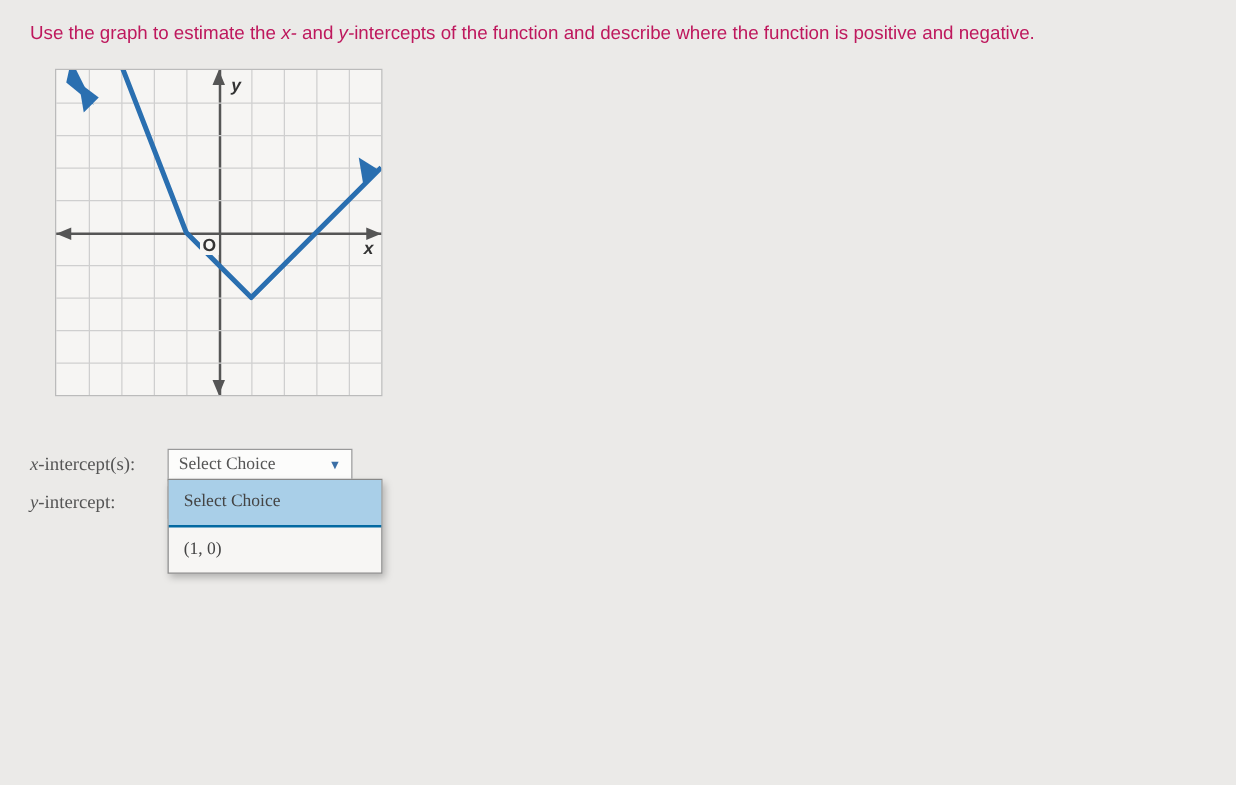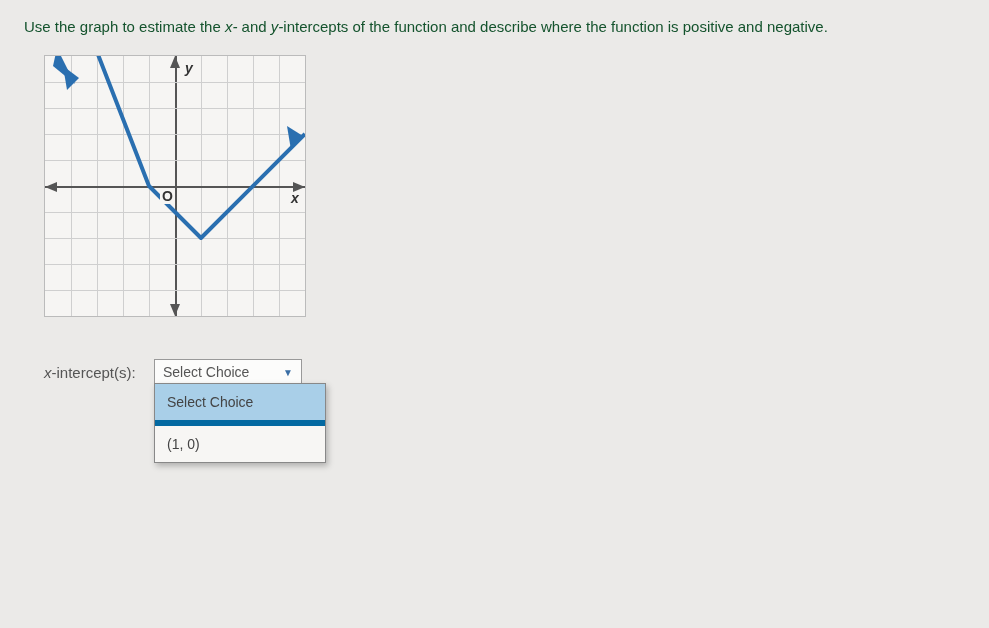--- a/index.html
+++ b/index.html
@@ -8,21 +8,21 @@
     font-family: Arial, Helvetica, sans-serif;
     background: #ebeae8;
     color: #3a3a3a;
     width: 989px;
     height: 628px;
     box-sizing: border-box;
     position: relative;
   }
   .question {
     font-size: 15px;
-    color: #14532d;
+    color: #be185d;
     margin-bottom: 20px;
   }
   .question .ital { font-style: italic; }
   .graph-wrap {
     width: 260px;
     height: 260px;
     background: #f6f5f3;
     border: 1px solid #bbb;
     position: relative;
     margin-left: 20px;
@@ -47,24 +47,24 @@
     top: 132px;
     background: #f6f5f3;
     padding: 0 2px;
   }
   svg.plot {
     position: absolute;
     left: 0; top: 0;
     width: 100%; height: 100%;
   }
   .answers {
-    margin-left: 20px;
     font-size: 15px;
     color: #555;
     position: relative;
+    font-family: Liberation Serif, serif;
   }
   .row {
     display: flex;
     align-items: center;
     height: 30px;
   }
   .row .label { width: 110px; }
   .label .ital { font-style: italic; }
   .select-box {
     border: 1px solid #999;
@@ -92,21 +92,21 @@
     border: 1px solid #888;
     background: #f7f6f4;
     box-shadow: 2px 3px 6px rgba(0,0,0,0.25);
     width: 170px;
     z-index: 10;
   }
   .dd-item {
     padding: 10px 12px;
     font-size: 14px;
     color: #444;
-    border-top: 6px solid #0369a1;
+    border-top: 2px solid #0369a1;
     cursor: pointer;
   }
   .dd-item:first-child { border-top: none; }
   .dd-item.hl { background: #a9cfe8; }
 </style>
 </head>
 <body>
 
 <div class="question">
   <span>Use the graph to estimate the </span><span class="ital">x-</span><span> and </span><span class="ital">y-</span><span>intercepts of the function and describe where the function is positive and negative.</span>
@@ -158,20 +158,28 @@
   <div class="row">
     <div class="label">
       <span class="ital">x</span><span>-intercept(s):</span>
     </div>
     <div class="select-box">
       <span>Select Choice</span>
       <span class="chev">▼</span>
     </div>
   </div>
 
+  <div class="row">
+    <div class="label">
+      <span class="ital">y</span><span>-intercept:</span>
+    </div>
+    <div class="select-box small">
+      <span>S</span>
+    </div>
+  </div>
 
 
 
   <div class="dropdown">
     <div class="dd-item hl">Select Choice</div>
     <div class="dd-item">(1, 0)</div>
   </div>
 
 </div>
 

